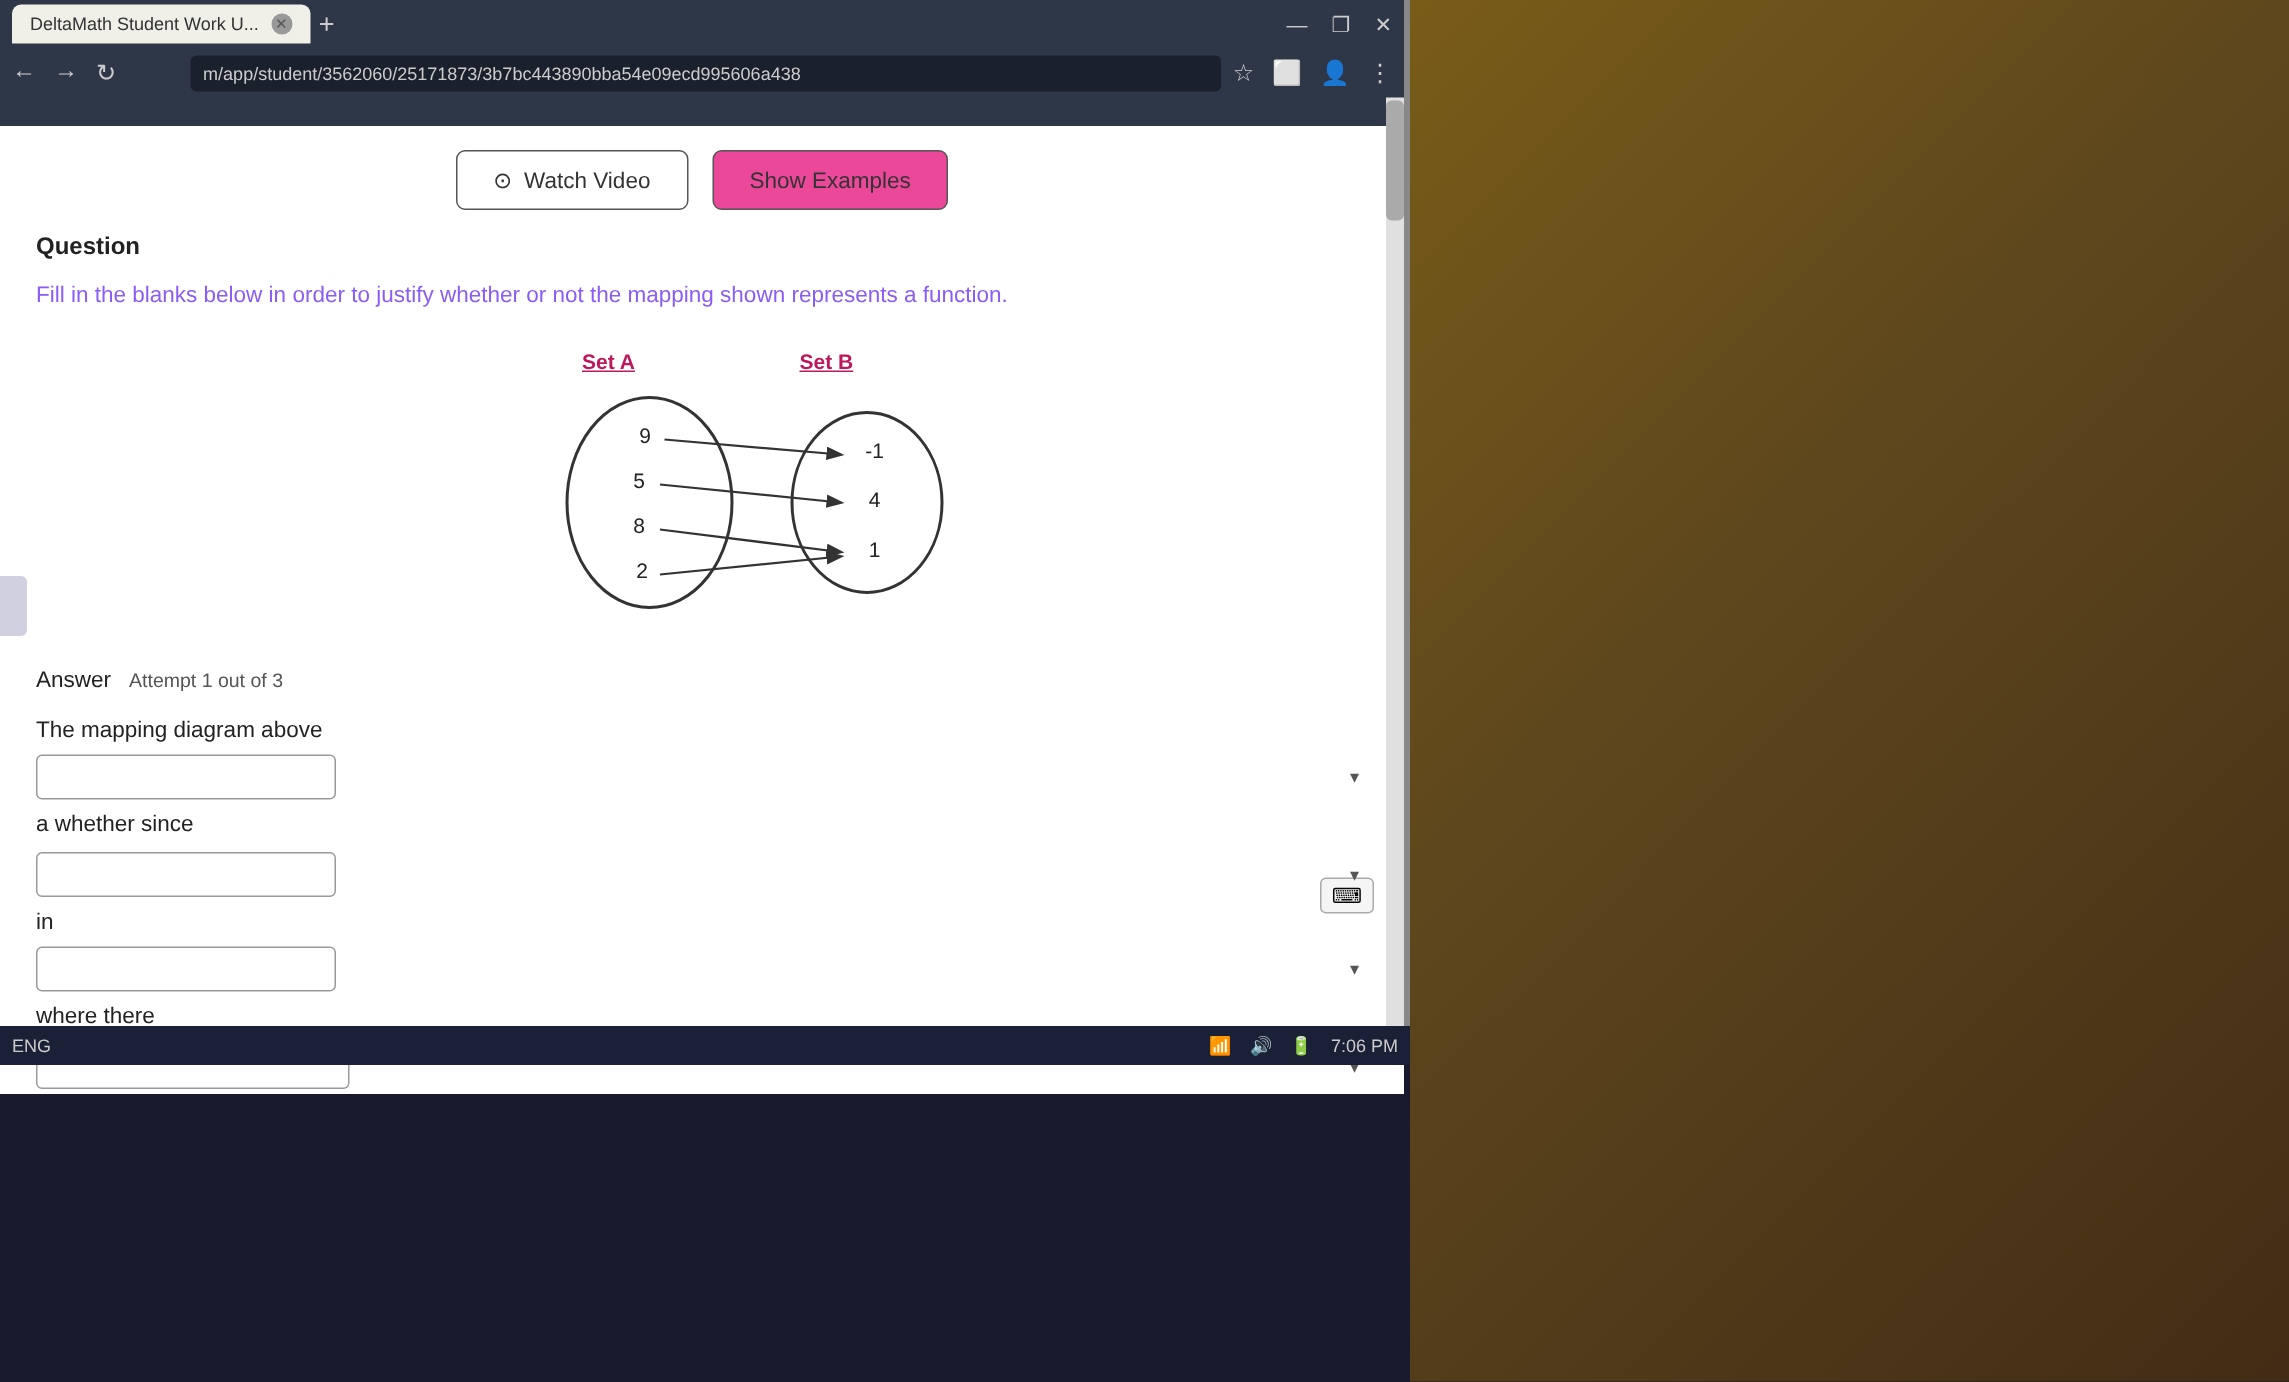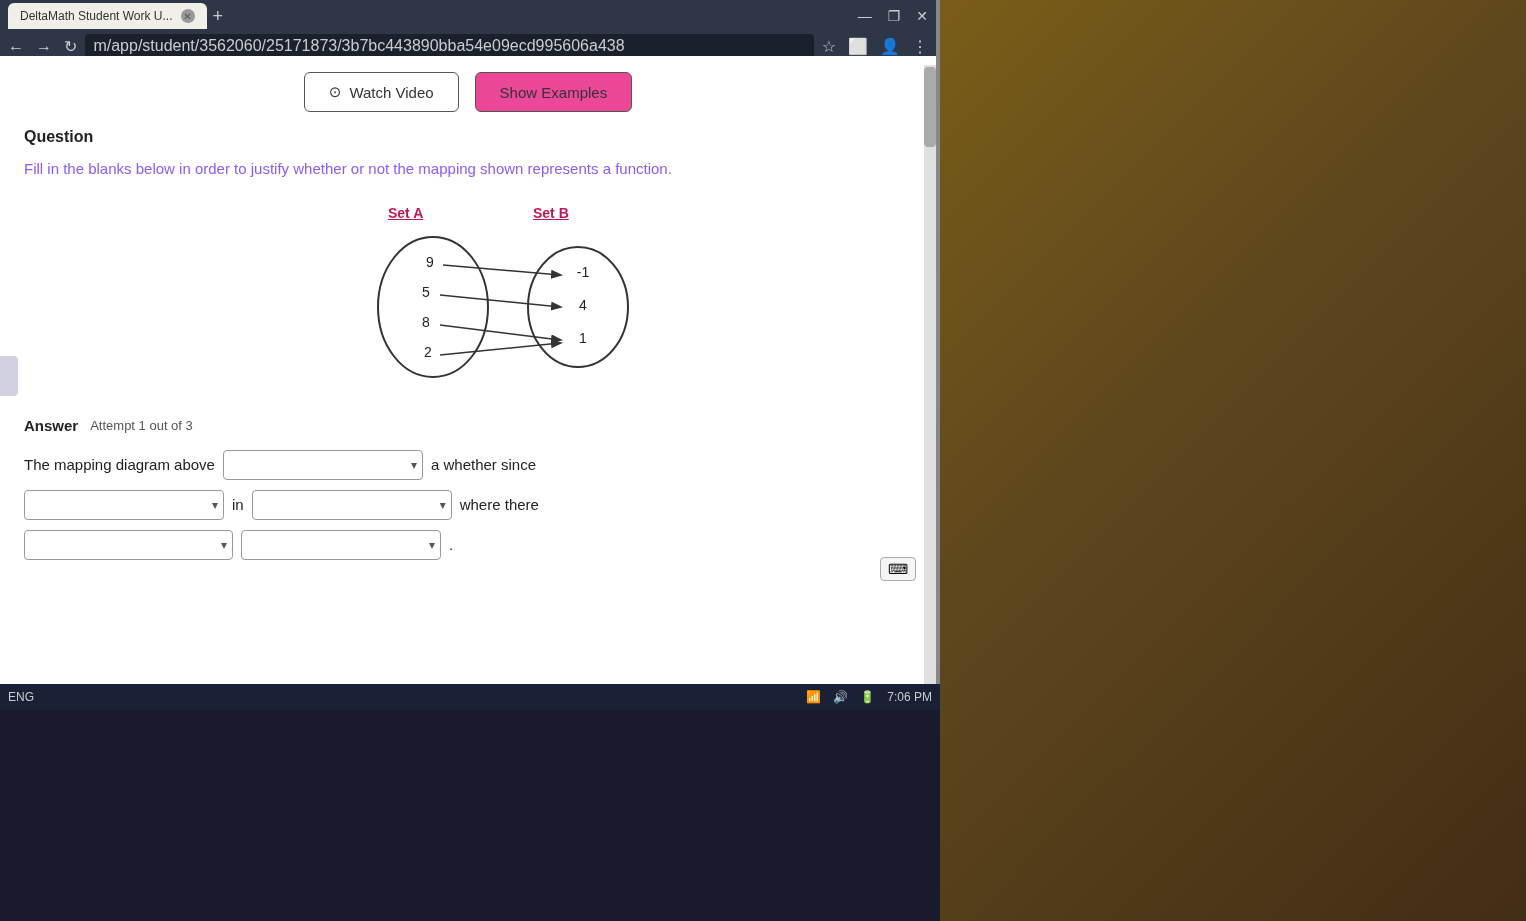--- a/index.html
+++ b/index.html
@@ -19,21 +19,21 @@
       height: 710px;
       background: #f0f0e8;
       position: relative;
       border-right: 4px solid #888;
       margin-top: 0;
     }
 
     
     .browser-chrome {
       background: #2d3748;
-      height: 56px;
+      height: 84px;
       display: flex;
       flex-direction: column;
     }
 
     .browser-titlebar {
       display: flex;
       align-items: center;
       padding: 4px 8px;
       height: 32px;
     }
@@ -89,22 +89,23 @@
       gap: 8px;
     }
 
     .address-input {
       flex: 1;
       background: #1a202c;
       color: #ccc;
       border: none;
       border-radius: 4px;
       padding: 4px 8px;
-      font-size: 16px;
+      font-size: 12px;
       height: 24px;
+      margin-left: 42px;
     }
 
     .browser-icons {
       display: flex;
       gap: 12px;
       color: #ccc;
       font-size: 16px;
     }
 
     
@@ -225,38 +226,38 @@
     }
 
     .answer-header {
       display: flex;
       align-items: center;
       gap: 12px;
       margin-bottom: 16px;
     }
 
     .answer-label {
-      font-weight: bold;
+      font-weight: normal;
       font-size: 15px;
       color: #222;
     }
 
     .attempt-text {
       font-size: 13px;
       color: #555;
     }
 
     .answer-row {
       display: flex;
-      align-items: center;
       gap: 8px;
       margin-bottom: 10px;
       font-size: 15px;
       color: #222;
       flex-wrap: wrap;
+      flex-direction: column;
     }
 
     .dropdown-select {
       border: 1px solid #999;
       background: #fff;
       padding: 4px 24px 4px 8px;
       border-radius: 4px;
       font-size: 14px;
       cursor: pointer;
       min-width: 200px;

